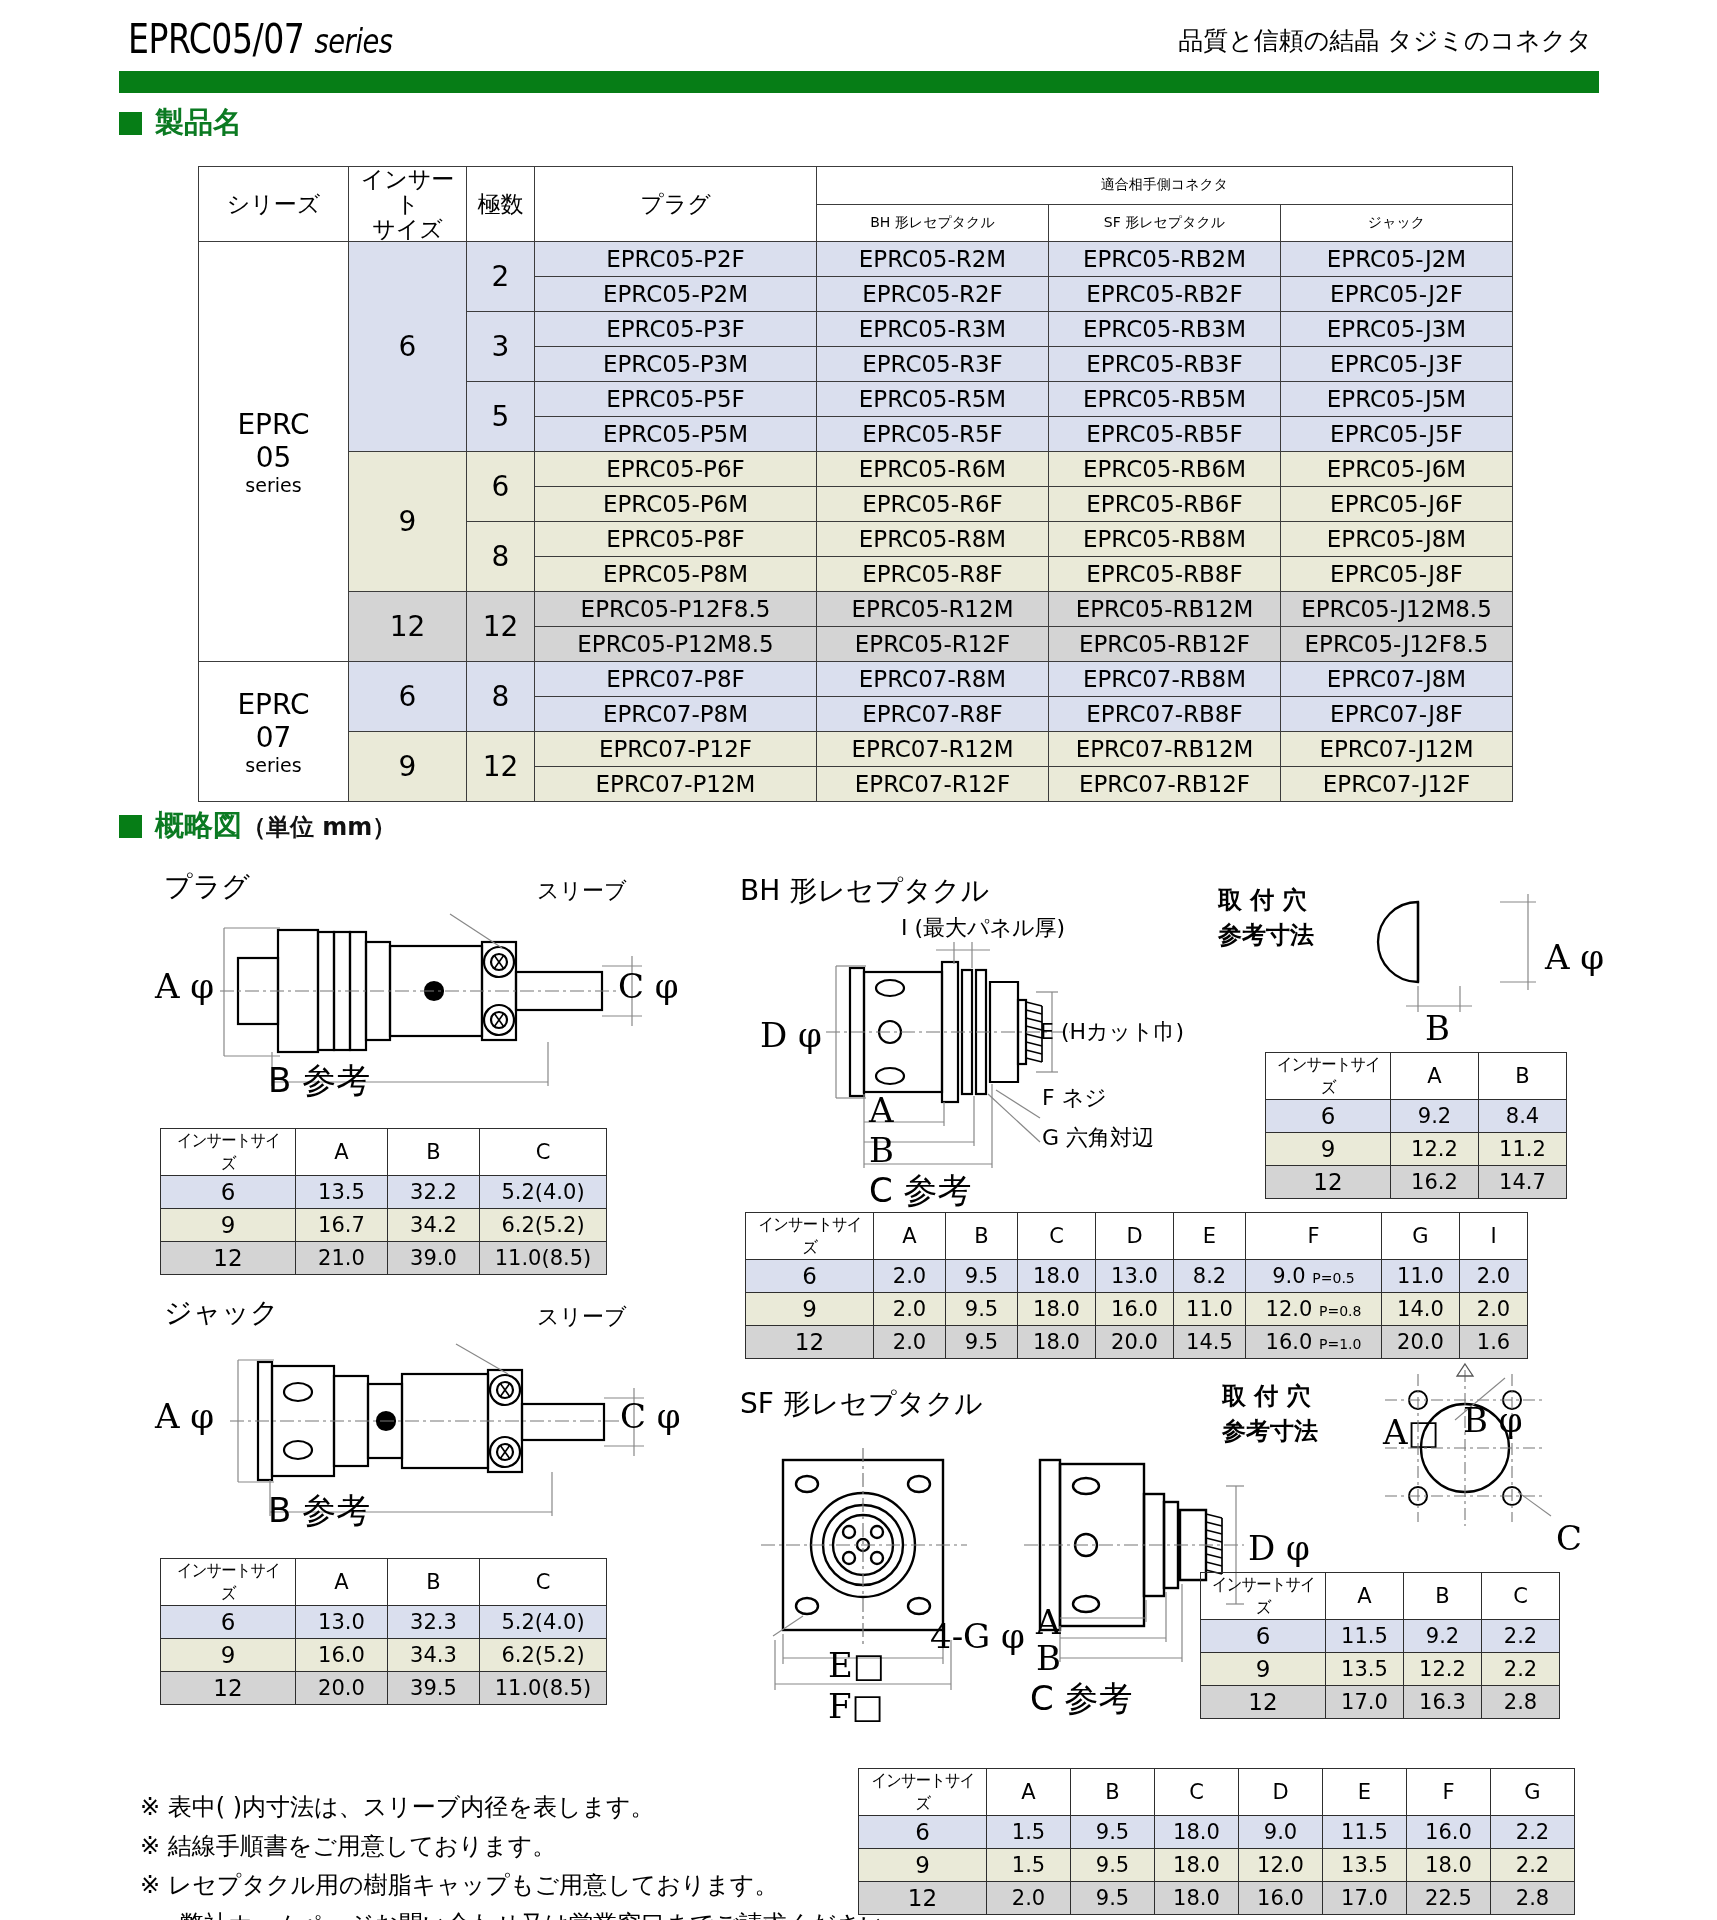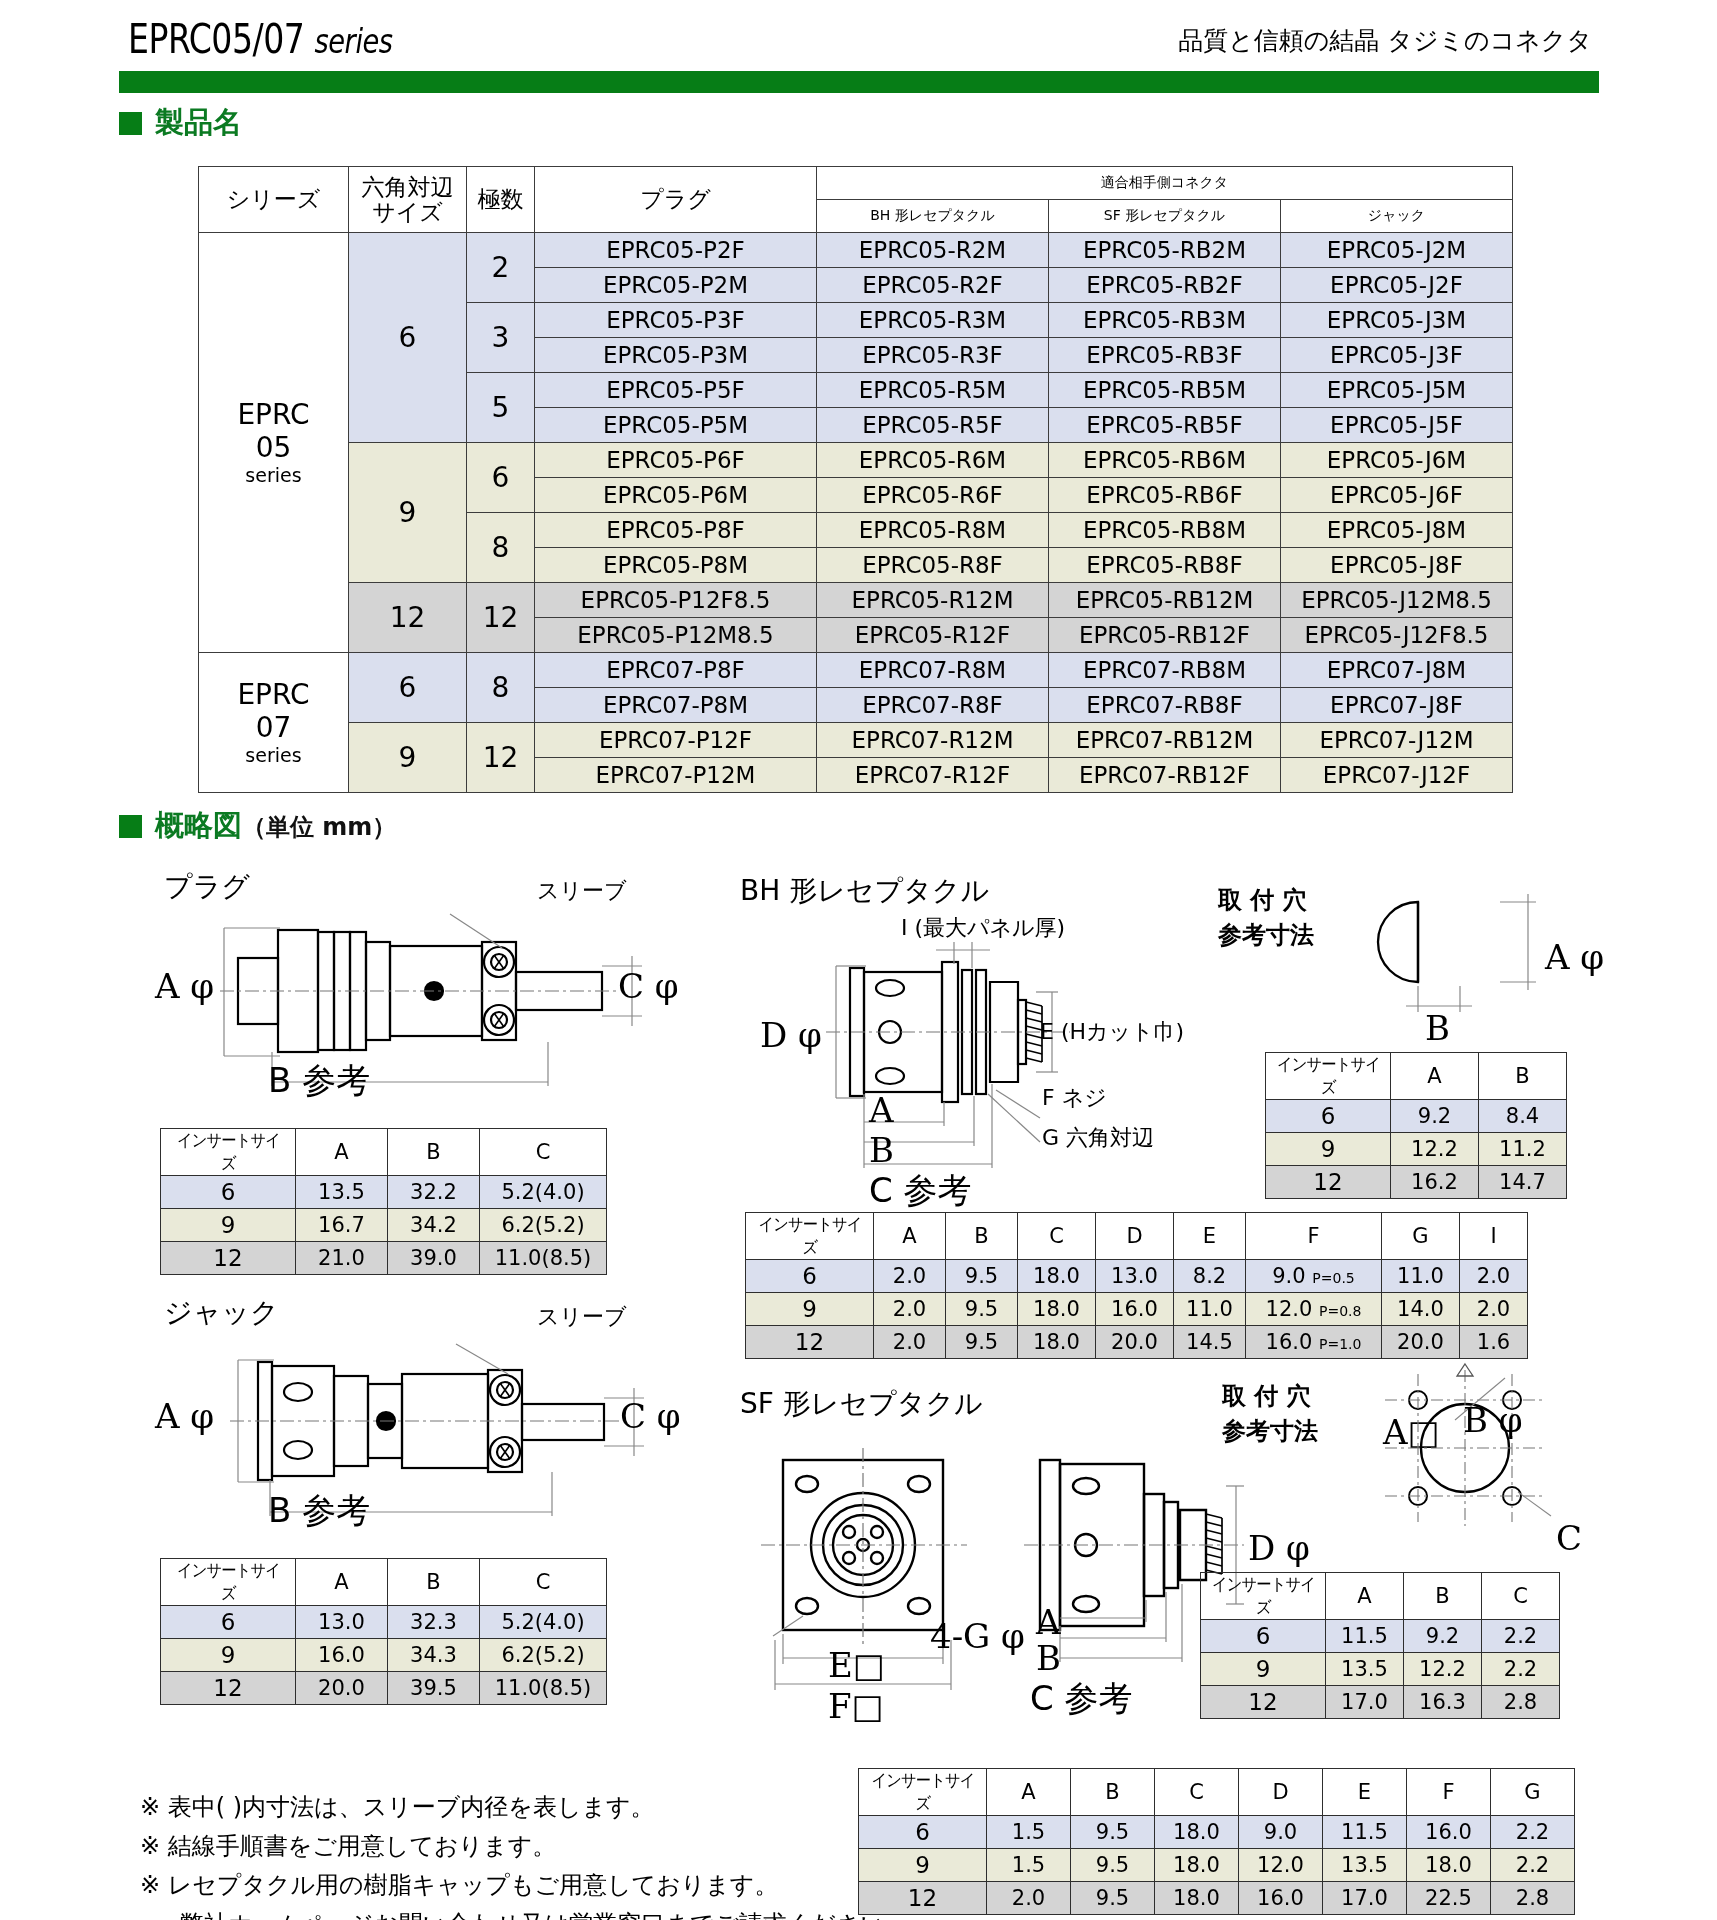--- a/index.html
+++ b/index.html
@@ -128,21 +128,21 @@
   <div class="sect" style="left:119px; top:103px;">
     <span class="sq"></span>
     <span class="tx">製品名</span>
   </div>
 
   <table class="prodtbl">
     <thead>
       <tr>
         <th class="hcell w-ser" rowspan="2">シリーズ</th>
         <th class="hcell w-ins" rowspan="2">
-          <div>六角対辺</div>
+          <div>インサート</div>
           <div>サイズ</div>
         </th>
         <th class="hcell w-pol" rowspan="2">極数</th>
         <th class="hcell w-plug" rowspan="2">プラグ</th>
         <th class="hcell2" colspan="3">適合相手側コネクタ</th>
       </tr>
       <tr>
         <th class="hcell2 w-bh">BH 形レセプタクル</th>
         <th class="hcell2 w-sf">SF 形レセプタクル</th>
         <th class="hcell2 w-jk">ジャック</th>

